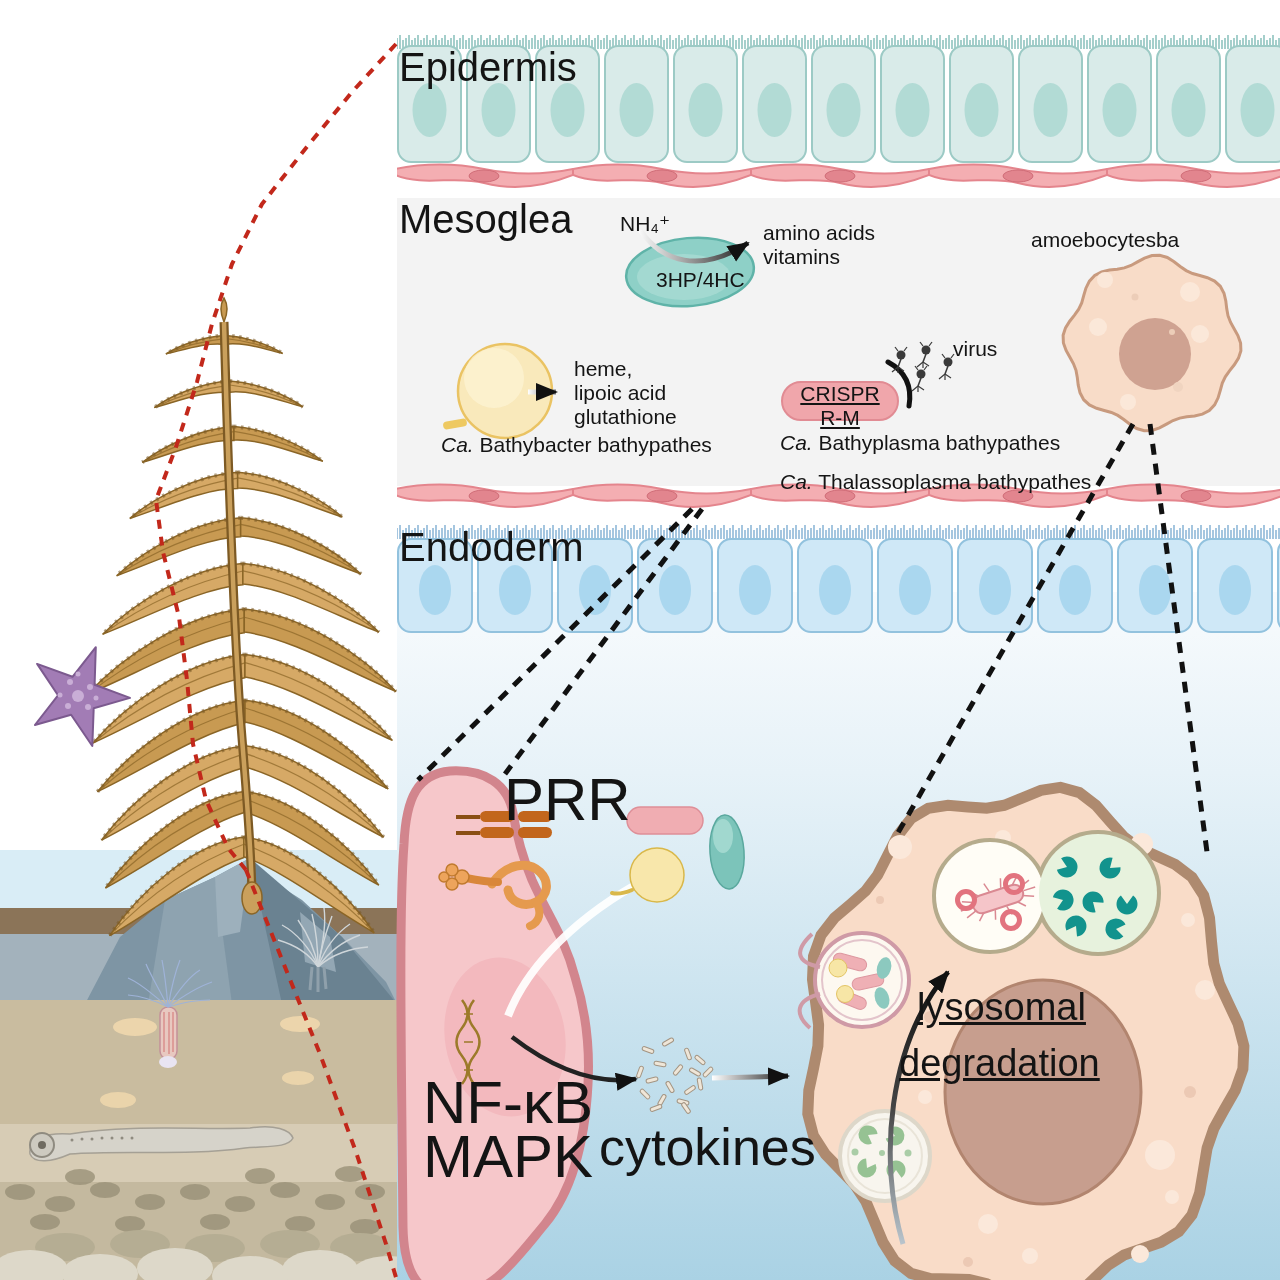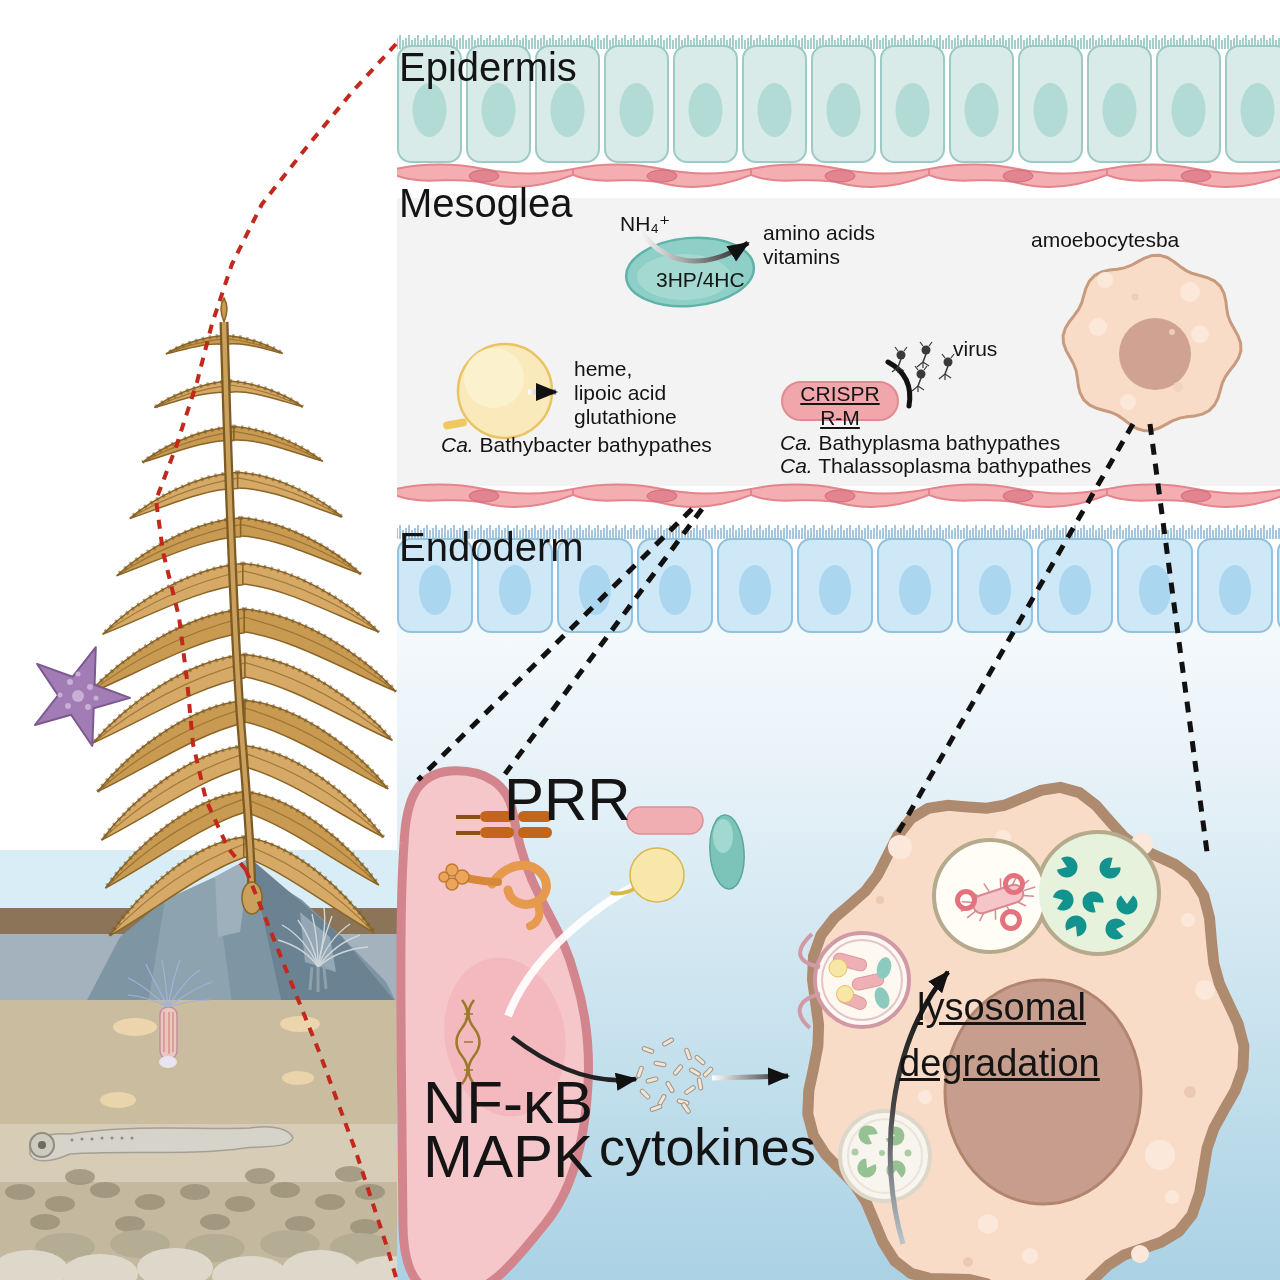--- a/index.html
+++ b/index.html
@@ -529,21 +529,21 @@
 
   <g stroke="#111" stroke-width="5" stroke-dasharray="11 9" fill="none">
     <line x1="692" y1="477" x2="418" y2="748"></line>
     <line x1="702" y1="477" x2="505" y2="742"></line>
     <line x1="1133" y1="392" x2="895" y2="806"></line>
     <line x1="1150" y1="392" x2="1207" y2="820"></line>
   </g>
 </svg>
 
 <div class="lbl big" style="left:399px;top:12px">Epidermis</div>
-<div class="lbl big" style="left:399px;top:148px">Mesoglea</div>
+<div class="lbl big" style="left:399px;top:164px">Mesoglea</div>
 <div class="lbl big" style="left:399px;top:492px">Endoderm</div>
 
 <div class="lbl s" style="left:620px;top:180px">NH₄⁺</div>
 <div class="lbl s" style="left:763px;top:189px">amino acids</div>
 <div class="lbl s" style="left:763px;top:213px">vitamins</div>
 <div class="lbl s" style="left:656px;top:236px">3HP/4HC</div>
 
 <div class="lbl s" style="left:574px;top:325px">heme,</div>
 <div class="lbl s" style="left:574px;top:349px">lipoic acid</div>
 <div class="lbl s" style="left:574px;top:373px">glutathione</div>
@@ -552,21 +552,21 @@
 </div>
 
 <div class="lbl s ctr" style="left:782px;top:350px;width:116px">
   <span class="blk">CRISPR</span>
   <span class="blk">R-M</span>
 </div>
 <div class="lbl s" style="left:953px;top:305px">virus</div>
 <div class="lbl s" style="left:780px;top:399px">
   <span class="it">Ca.</span><span> Bathyplasma bathypathes</span>
 </div>
-<div class="lbl s" style="left:780px;top:422px">
+<div class="lbl s" style="left:780px;top:438px">
   <span class="it">Ca.</span><span> Thalassoplasma bathypathes</span>
 </div>
 <div class="lbl s" style="left:1031px;top:196px">amoebocytesba</div>
 
 <div class="lbl huge" style="left:504px;top:733px">PRR</div>
 <div class="lbl huge" style="left:423px;top:1036px">NF-κB</div>
 <div class="lbl huge" style="left:423px;top:1090px">MAPK</div>
 <div class="lbl cyt" style="left:599px;top:1086px">cytokines</div>
 <div class="lbl med" style="left:917px;top:954px">lysosomal</div>
 <div class="lbl med" style="left:899px;top:1010px">degradation</div>

